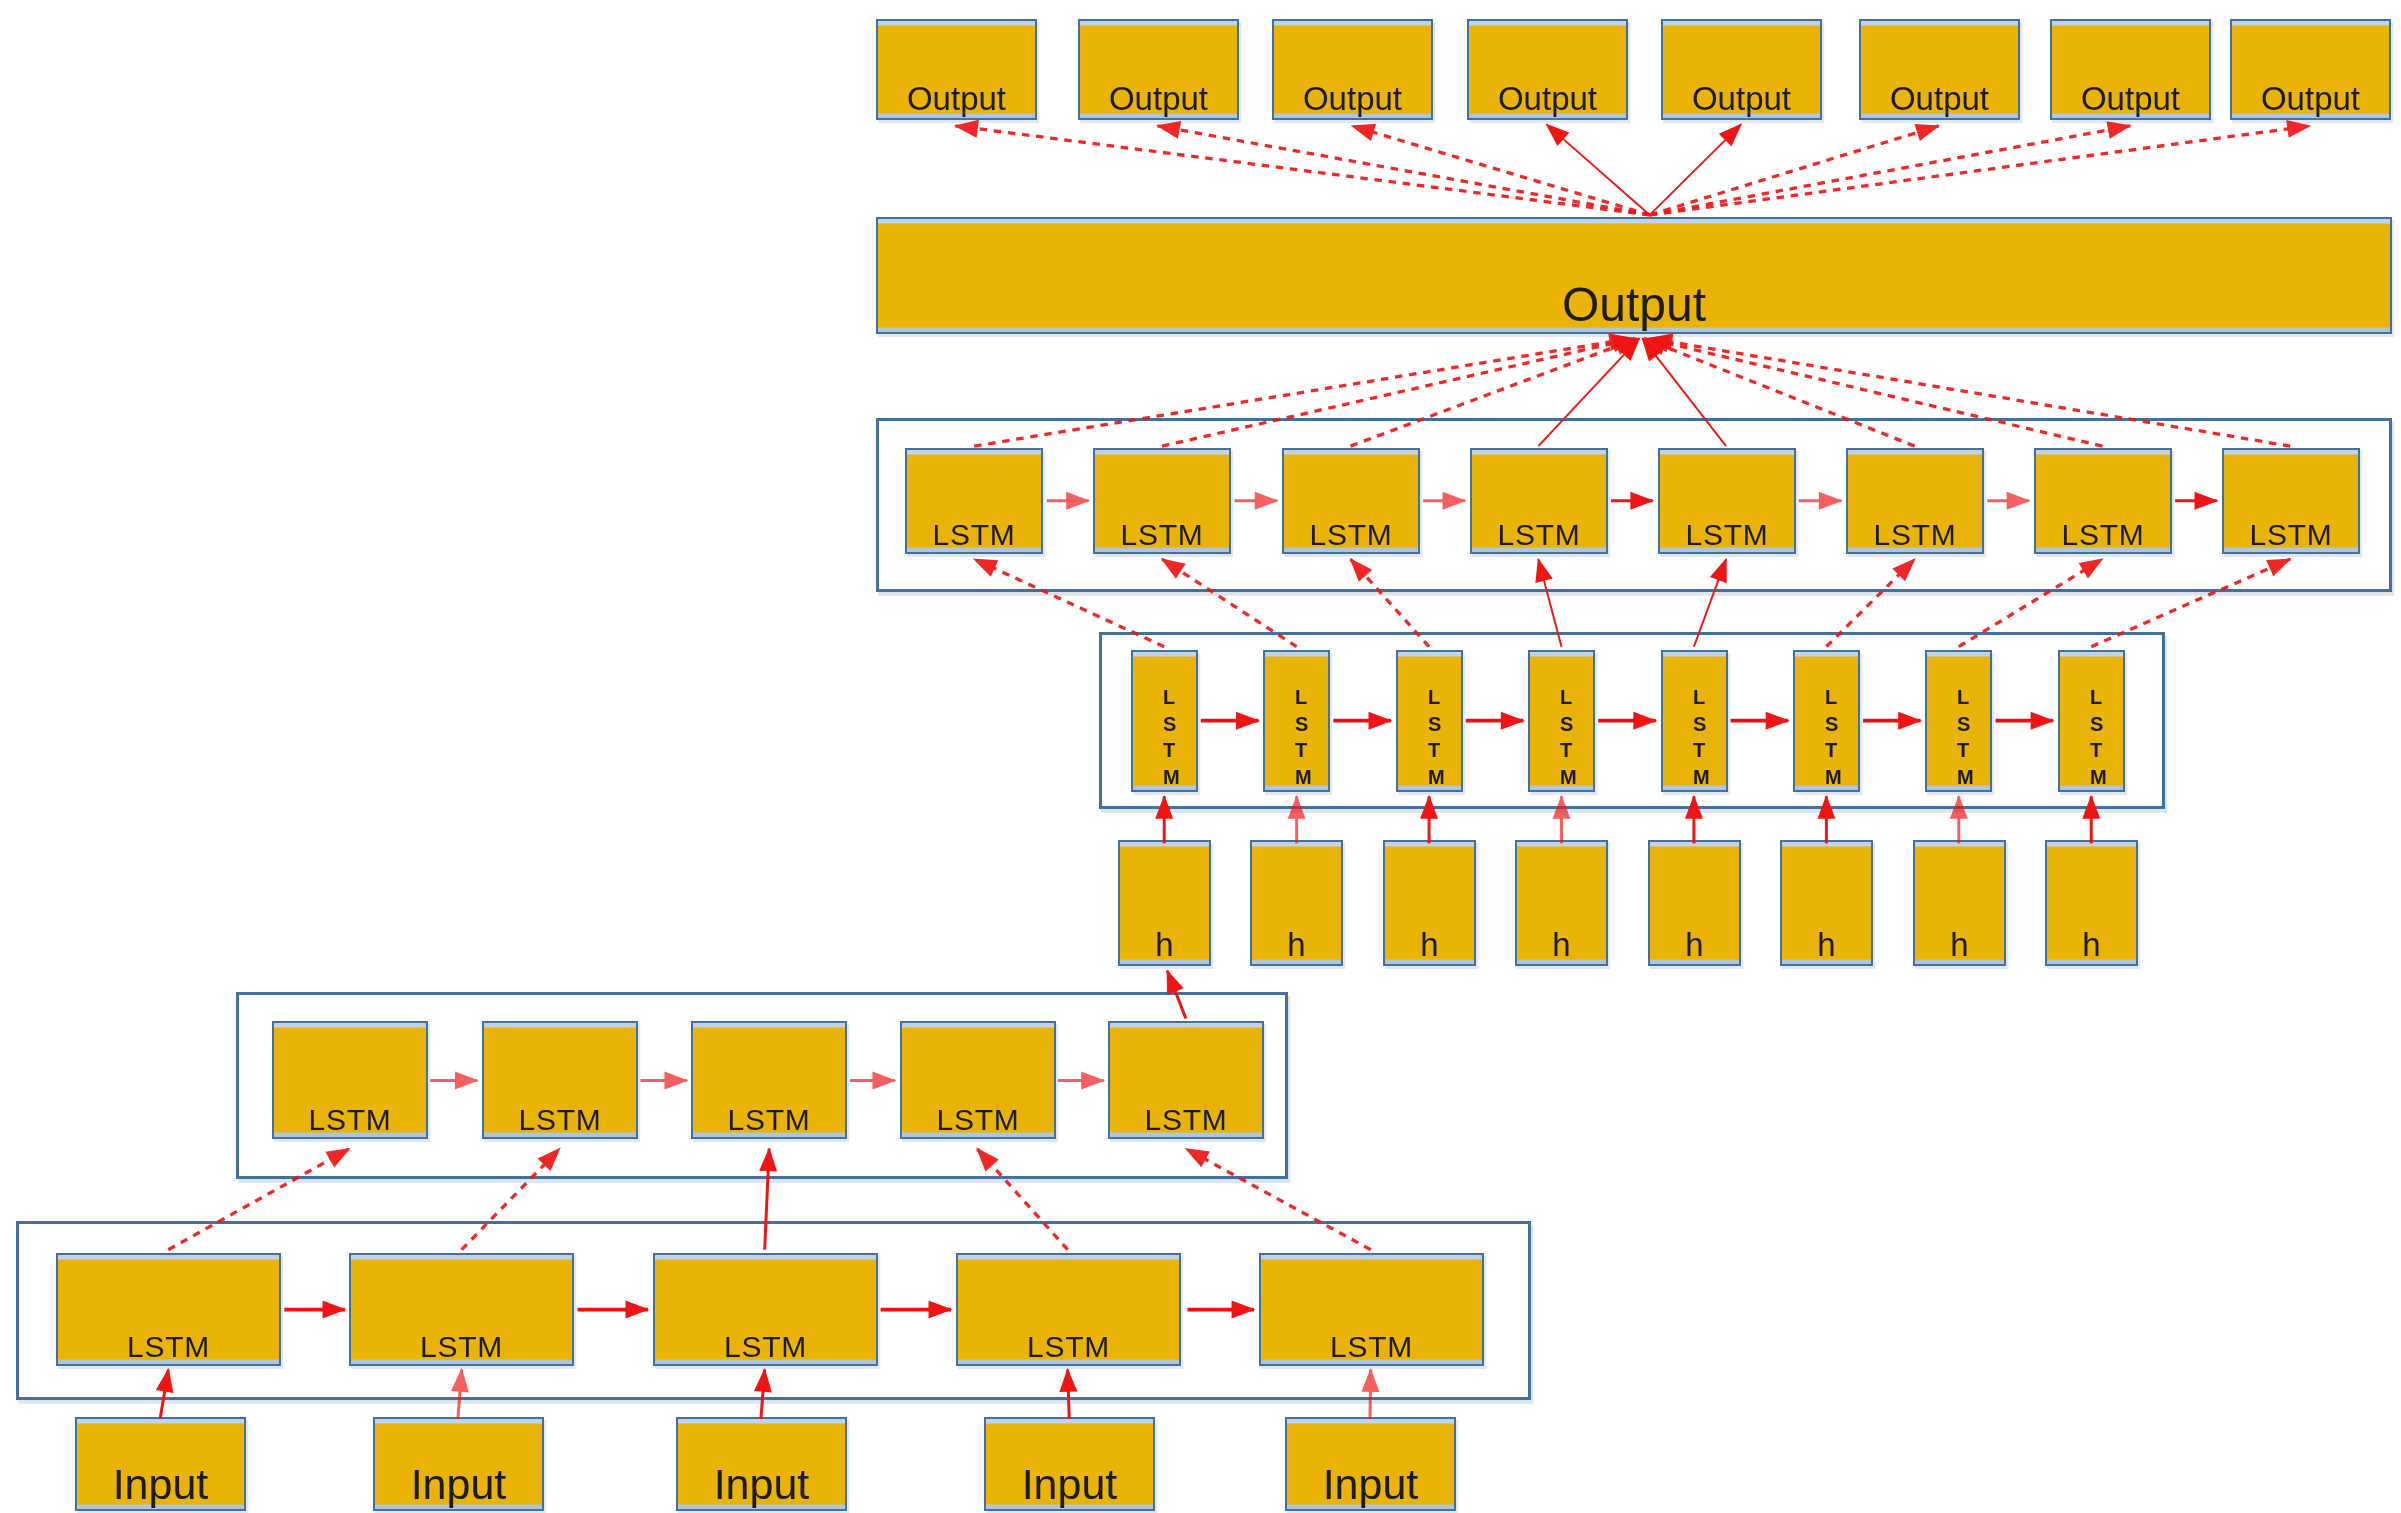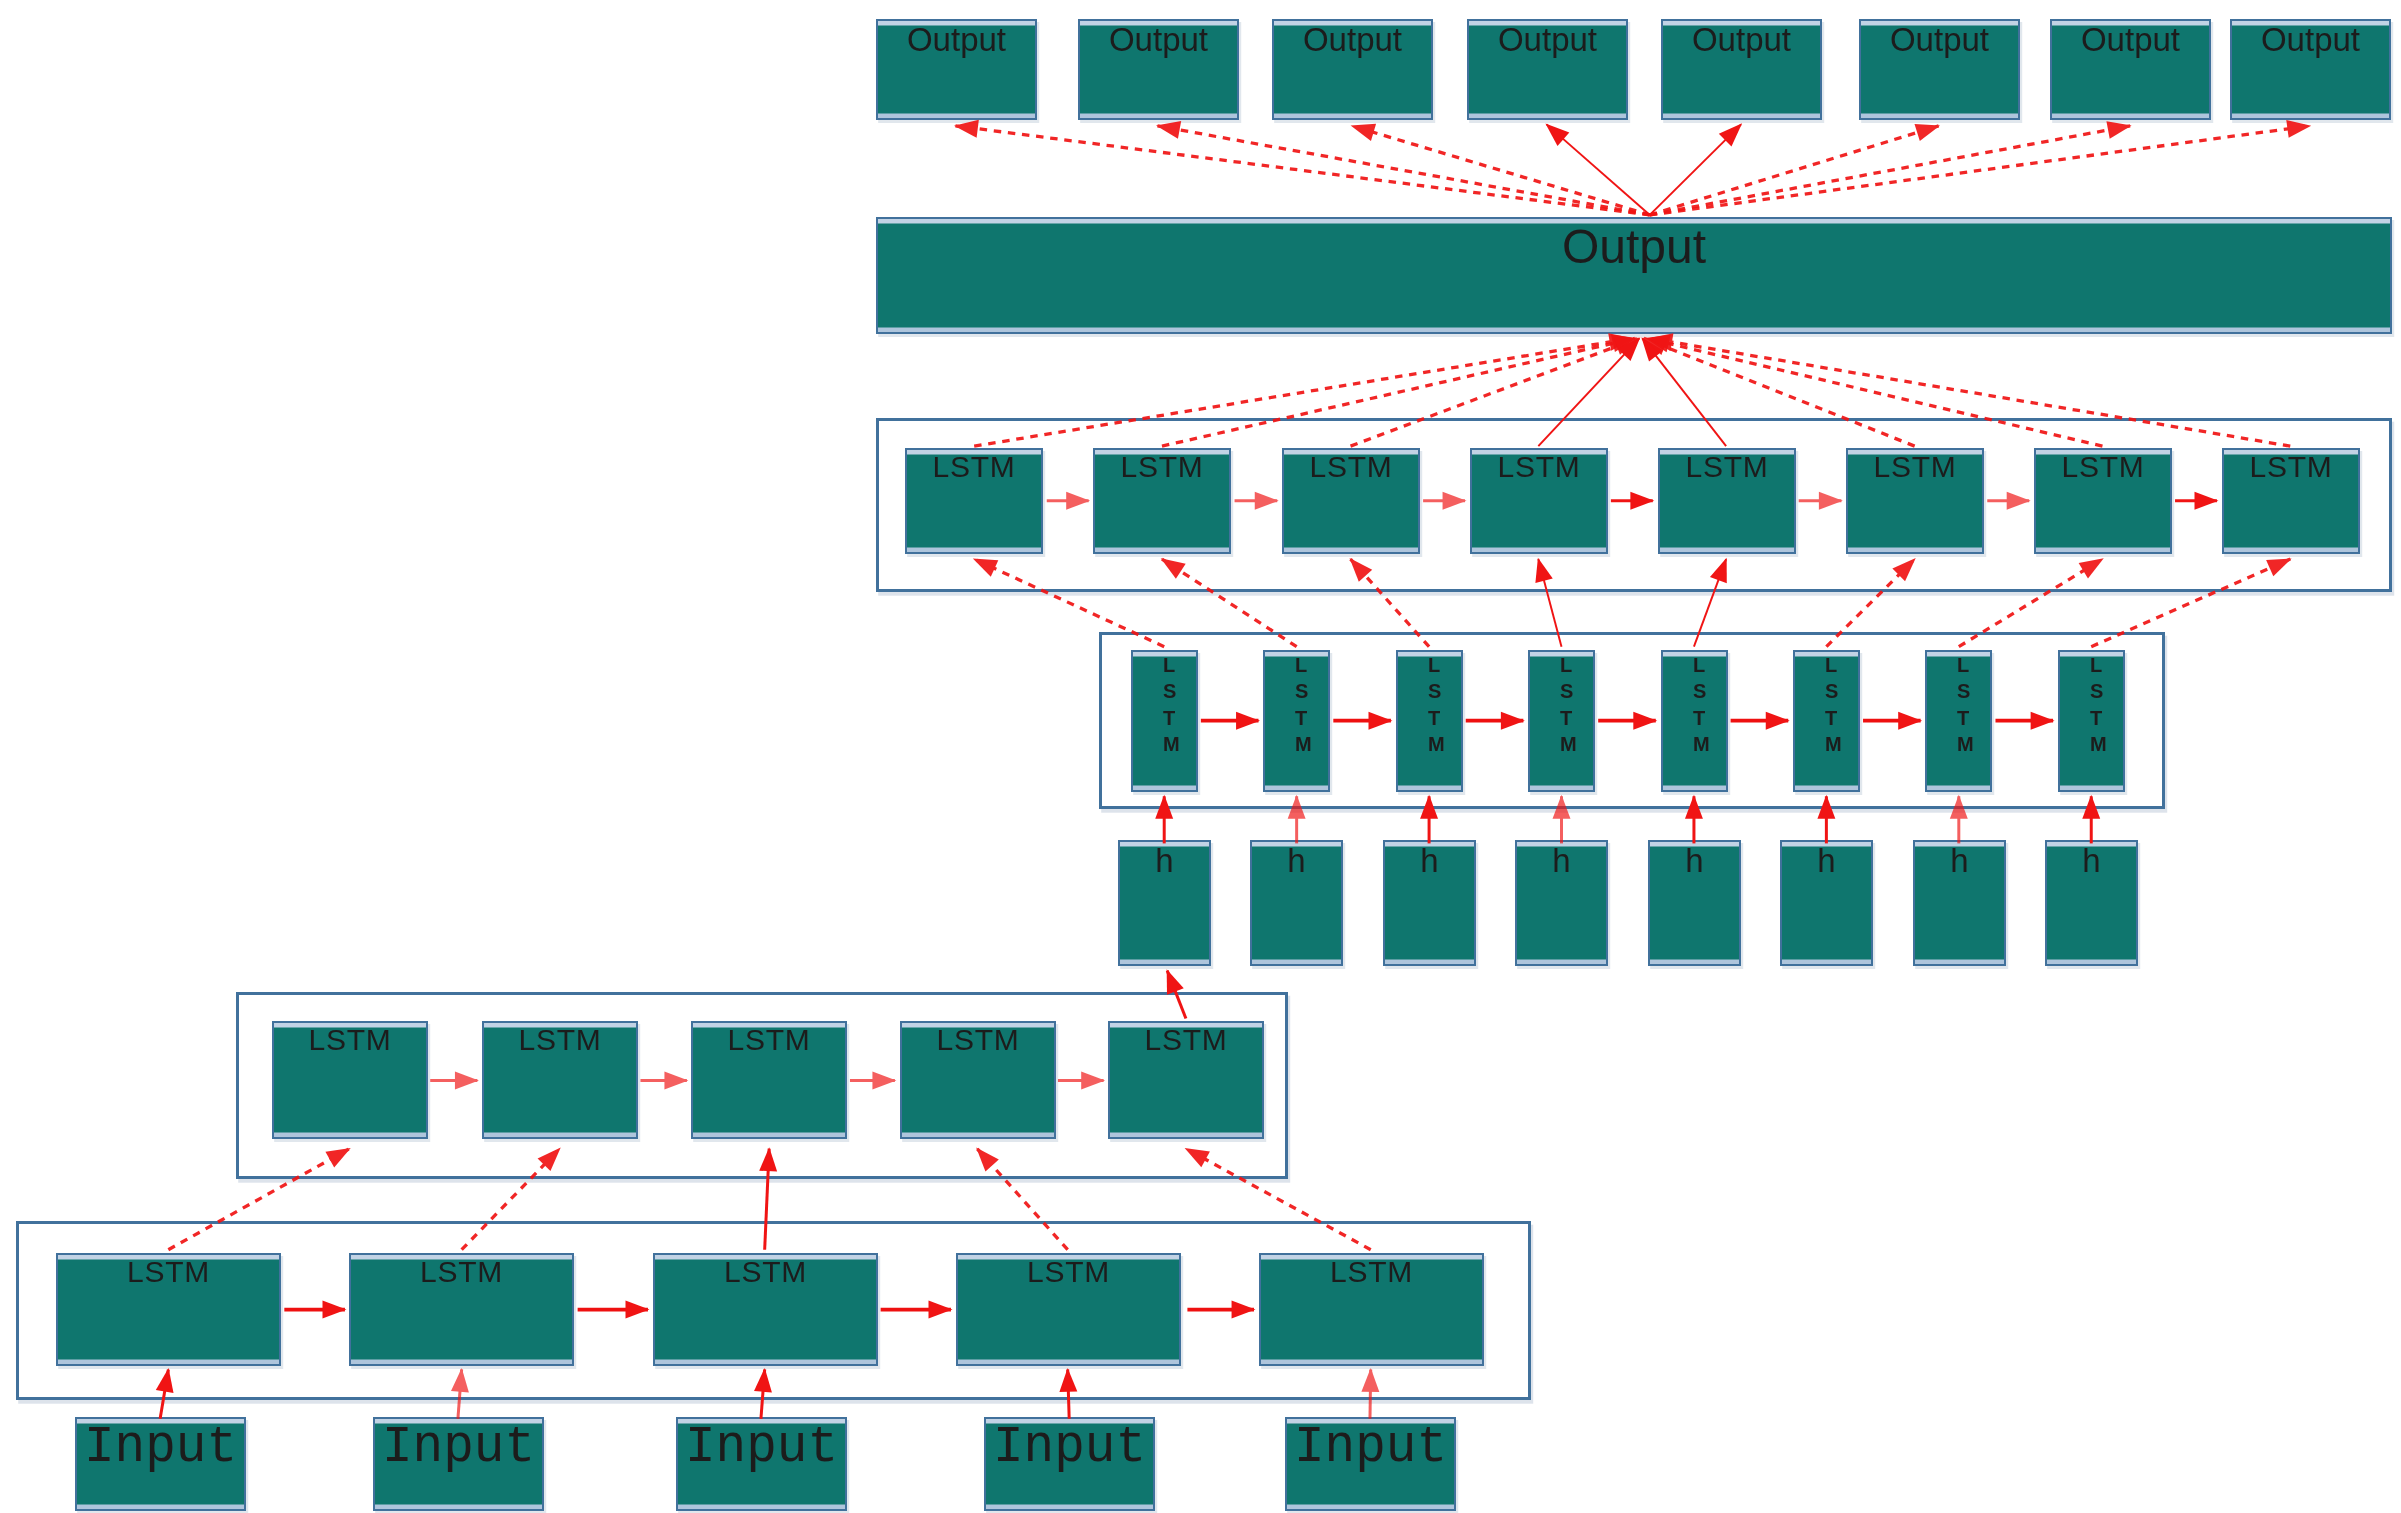--- a/index.html
+++ b/index.html
@@ -1,35 +1,35 @@
 <!DOCTYPE html>
 <html style="font-size:12px"><head>
 <meta charset="utf-8">
 <style>
   html,body{margin:0;padding:0;background:#ffffff;}
   #canvas{
     position:relative;width:2401px;height:1514px;background:#ffffff;
     font-family:"Liberation Sans", sans-serif;color:#1c1c1c;overflow:hidden;
   }
   .box{
-    position:absolute;background:#0f766e;border:2.2px solid #41719C;box-sizing:border-box;
-    display:flex;align-items:flex-start;justify-content:center;
+    position:absolute;background:#eab308;border:2.2px solid #41719C;box-sizing:border-box;
+    display:flex;align-items:flex-end;justify-content:center;
     box-shadow:inset 0 4.5px 0 #c2d3e5, inset 0 -4.5px 0 #aec5dc, 2.2px 3px 0 rgba(148,168,192,.28);
   }
   .container{
     position:absolute;border:3px solid #41719C;box-sizing:border-box;background:transparent;
     box-shadow:2.2px 3.7px 0 rgba(148,168,192,.32);
   }
   .lbl-output{font-size:33px;}
   .lbl-dense{font-size:48px;}
   .lbl-lstm{font-size:30px;letter-spacing:0.7px;}
   .lbl-h{font-size:33px;}
   .lbl-mid{font-size:30px;letter-spacing:0.7px;}
   .lbl-bot{font-size:30px;letter-spacing:0.7px;}
-  .lbl-input{font-size:51px;font-family:Liberation Mono, monospace;}
+  .lbl-input{font-size:43px;}
   .vstack{
     width:3px;word-break:break-all;text-align:center;line-height:1.32;
     font-size:20px;font-weight:700;margin:0 auto;
   }
   #arrows{position:absolute;left:0;top:0;z-index:50;pointer-events:none;}
   .ln{stroke:#f01414;stroke-width:4;fill:none;}
   .ln.soft{opacity:.68;}
   .dash{stroke:#f01414;stroke-width:4.4;fill:none;stroke-dasharray:10 9;opacity:.92;}
   .thin{stroke:#f01414;stroke-width:2.6;fill:none;}
   .thick{stroke:#ee1010;stroke-width:5;fill:none;}

